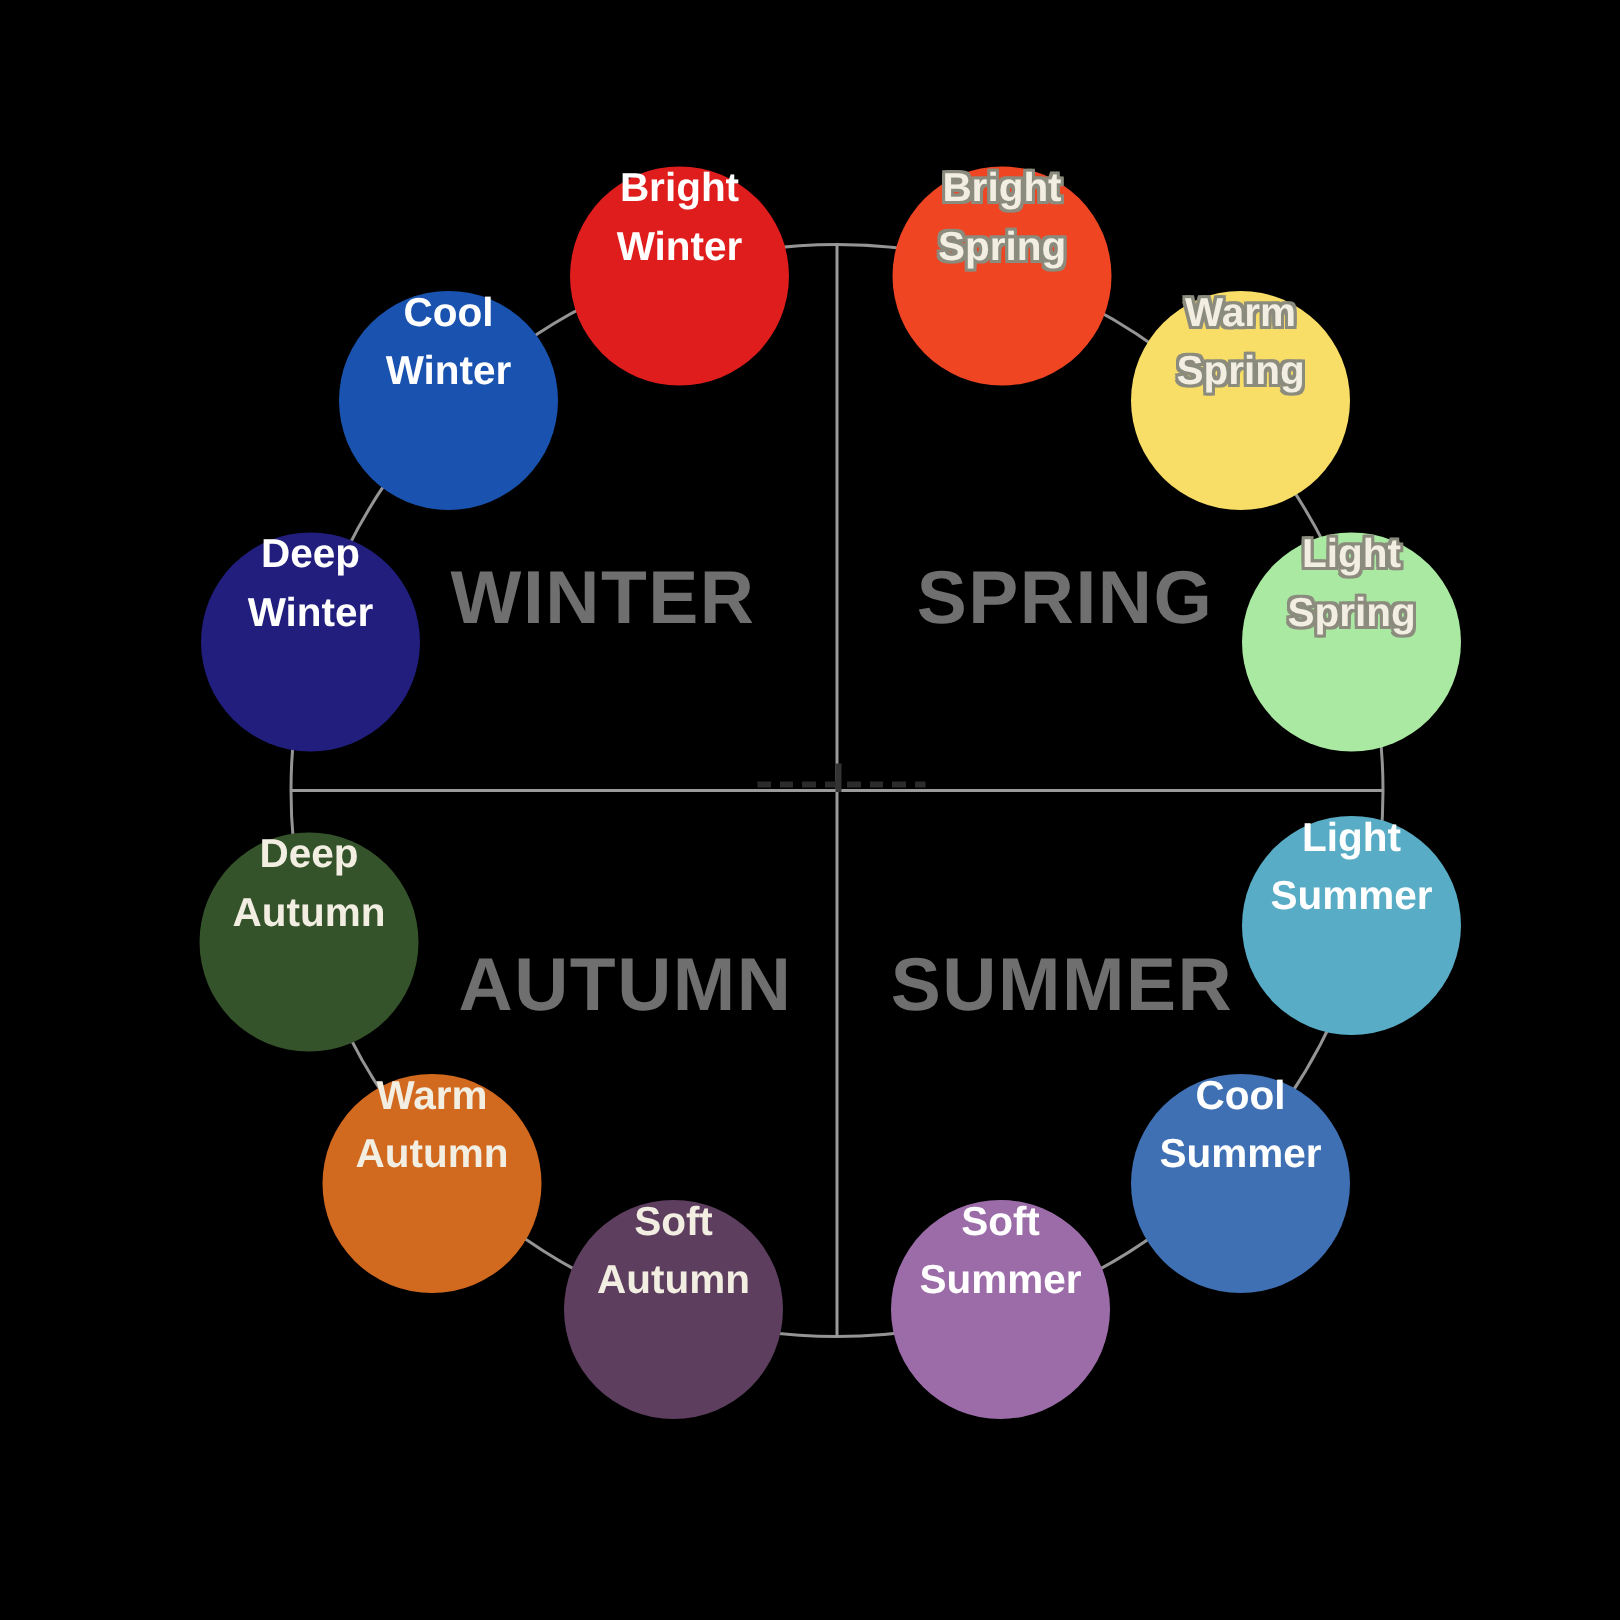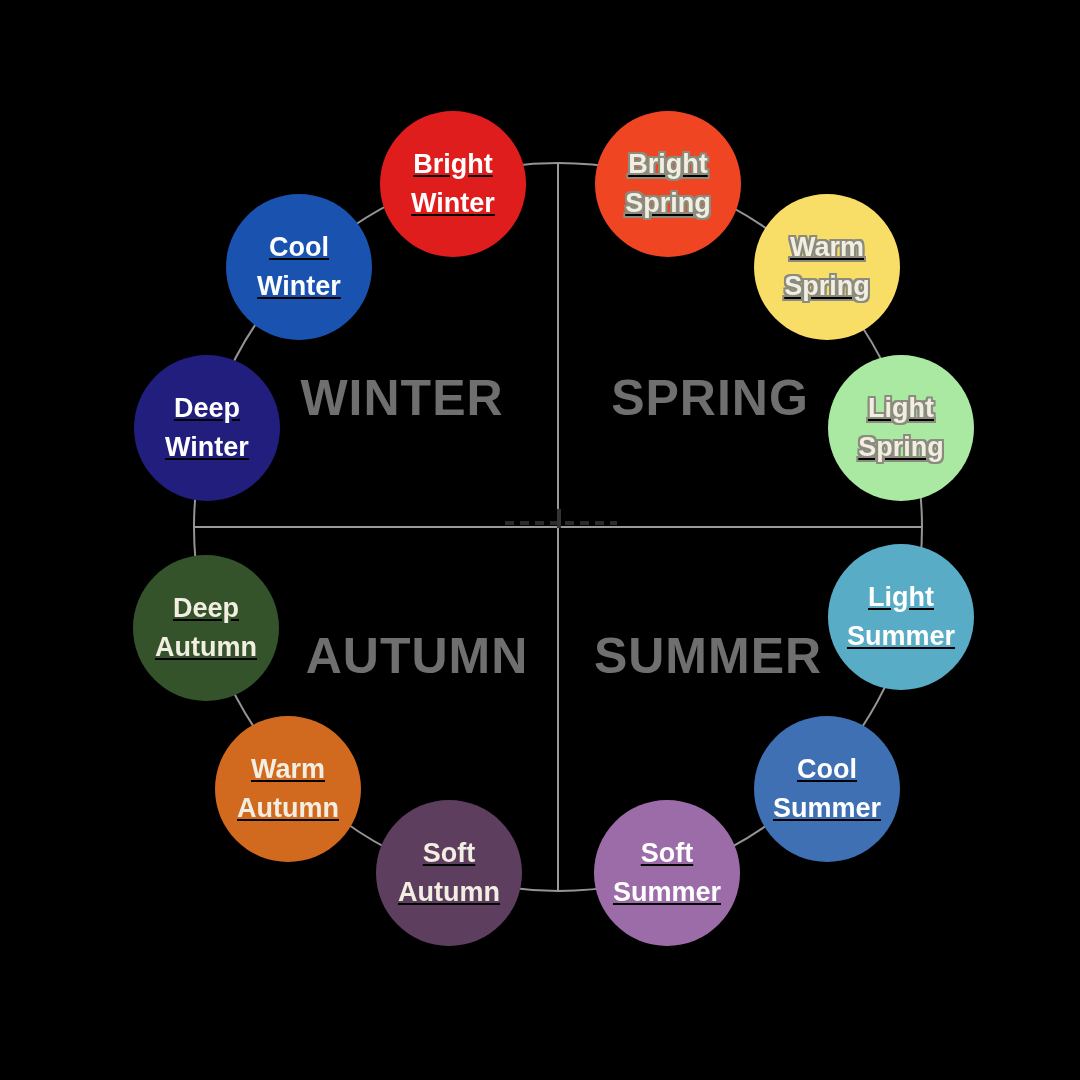--- a/index.html
+++ b/index.html
@@ -24,24 +24,23 @@
     letter-spacing: 1px;
     white-space: nowrap;
   }
   .season {
     position: absolute;
     width: 146px;
     height: 146px;
     border-radius: 50%;
     transform: translate(-50%, -50%);
     display: flex;
-    align-items: center;
+    align-items: flex-start;
     justify-content: center;
     text-align: center;
-    text-decoration: underline;
   }
   .season-label {
     display: flex;
     flex-direction: column;
     gap: 9px;
     font-size: 27px;
     font-weight: 700;
     line-height: 1.1;
   }
   .season-label.outlined span {

